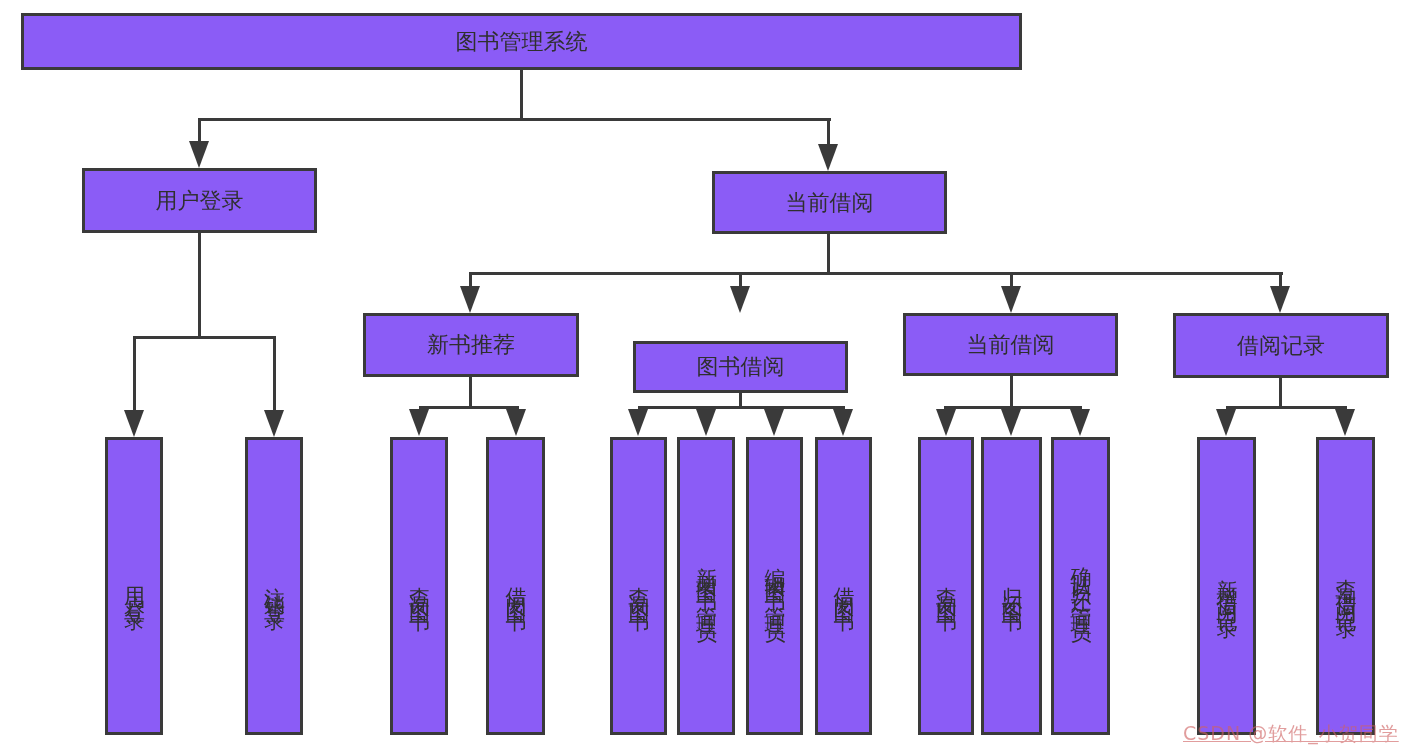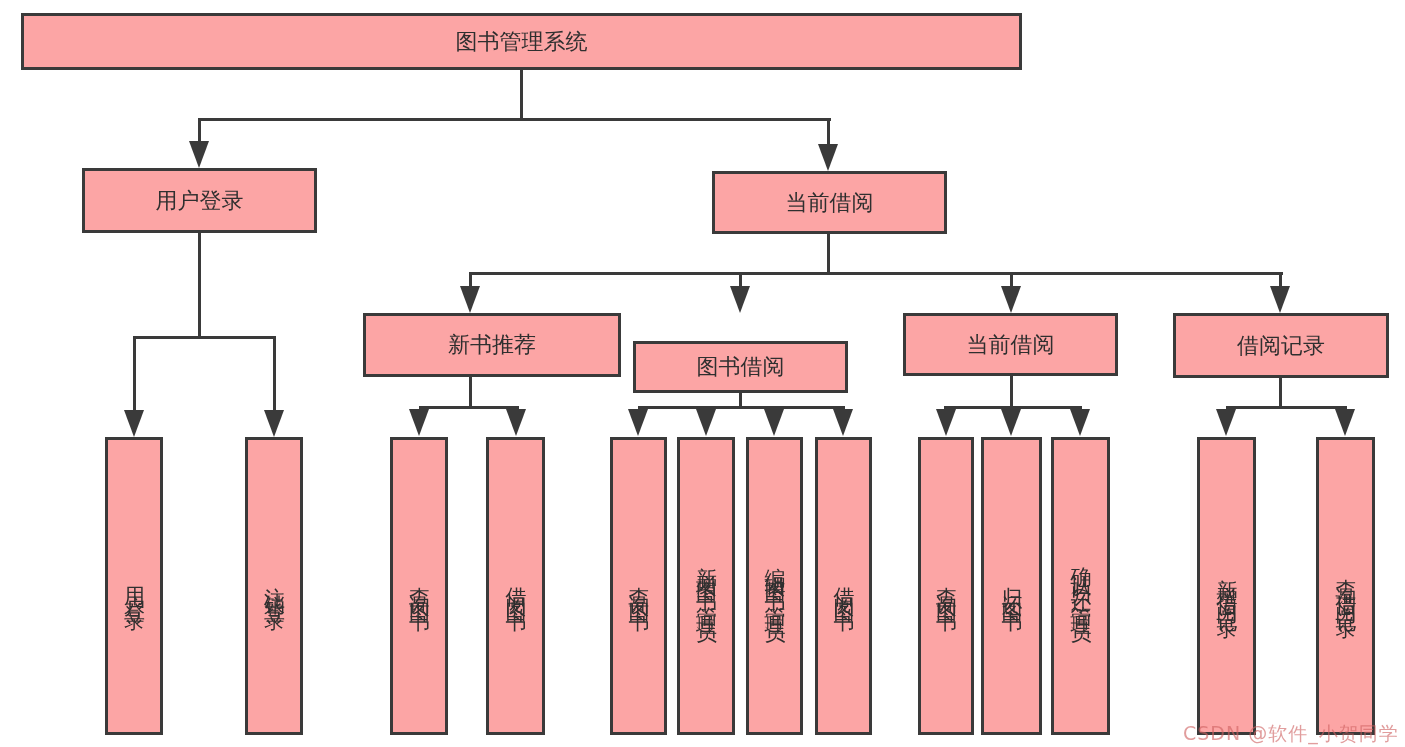--- a/index.html
+++ b/index.html
@@ -12,21 +12,21 @@
   html,body{width:1405px;height:747px;}
   body{
     position:relative;
     background:var(--bg);
     font-family:"DejaVu Sans","Liberation Sans",sans-serif;
     overflow:hidden;
   }
   .box{
     position:absolute;
     border:3px solid var(--line);
-    background:#fca5a5;
+    background:#8b5cf6;
     display:flex;
     align-items:center;
     justify-content:center;
     color:var(--text);
     font-size:22px;
     white-space:nowrap;
   }
   .leaf{font-size:21px;}
   .leaf .vtext{
     writing-mode:vertical-rl;
@@ -44,20 +44,21 @@
   }
   .wm{
     position:absolute;
     left:1183px;top:721px;
     font-size:19px;
     letter-spacing:1px;
     color:var(--wm);
     opacity:0.62;
     z-index:9;
     white-space:nowrap;
+    text-decoration:underline;
   }
 </style>
 </head>
 <body>
 
 <div class="vl" style="left:520px;top:70px;height:50px;"></div>
 <div class="hl" style="left:199px;top:118px;width:632px;"></div>
 <div class="vl" style="left:198px;top:118px;height:26px;"></div>
 <div class="ar" style="left:189px;top:141px;"></div>
 <div class="vl" style="left:827px;top:118px;height:28px;"></div>
@@ -109,21 +110,21 @@
 </div>
 
 <div class="box" style="left:82px;top:168px;width:235px;height:65px;">
   <span>用户登录</span>
 </div>
 
 <div class="box" style="left:712px;top:171px;width:235px;height:63px;">
   <span>当前借阅</span>
 </div>
 
-<div class="box" style="left:363px;top:313px;width:258px;height:64px;align-items:center;">
+<div class="box" style="left:363px;top:313px;width:216px;height:64px;align-items:center;">
   <span>新书推荐</span>
 </div>
 
 <div class="box" style="left:633px;top:313px;width:215px;height:52px;margin-top:28px;">
   <span>图书借阅</span>
 </div>
 
 <div class="box" style="left:903px;top:313px;width:215px;height:63px;text-align:right;">
   <span>当前借阅</span>
 </div>

